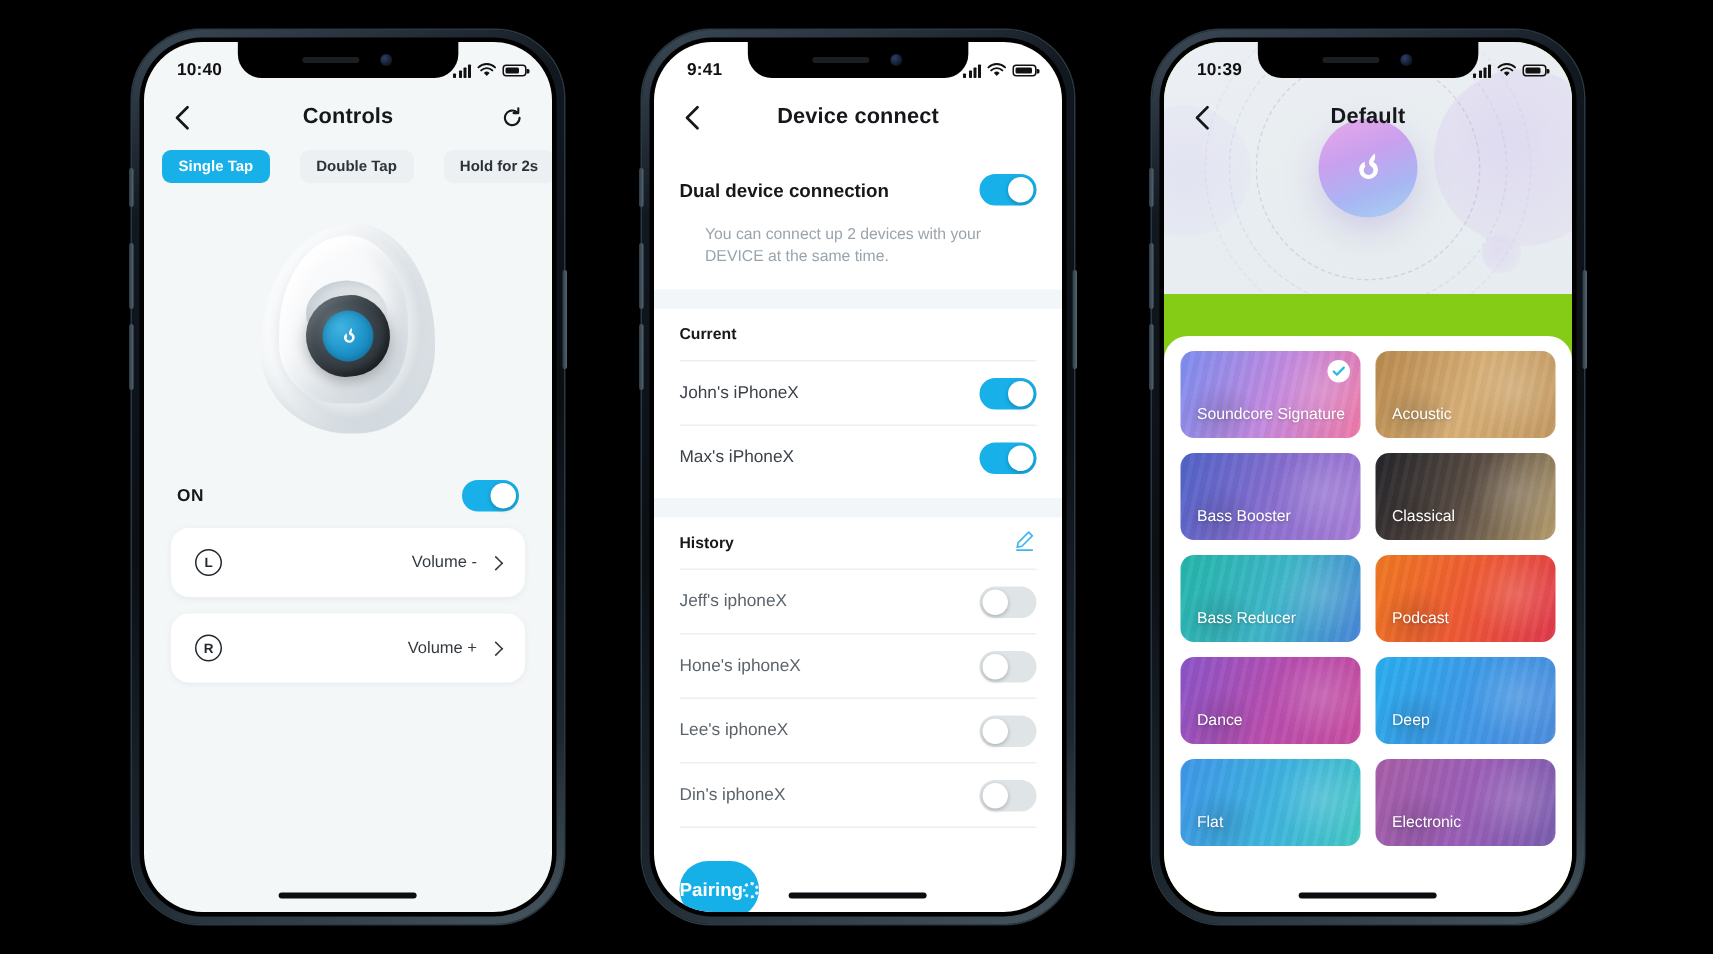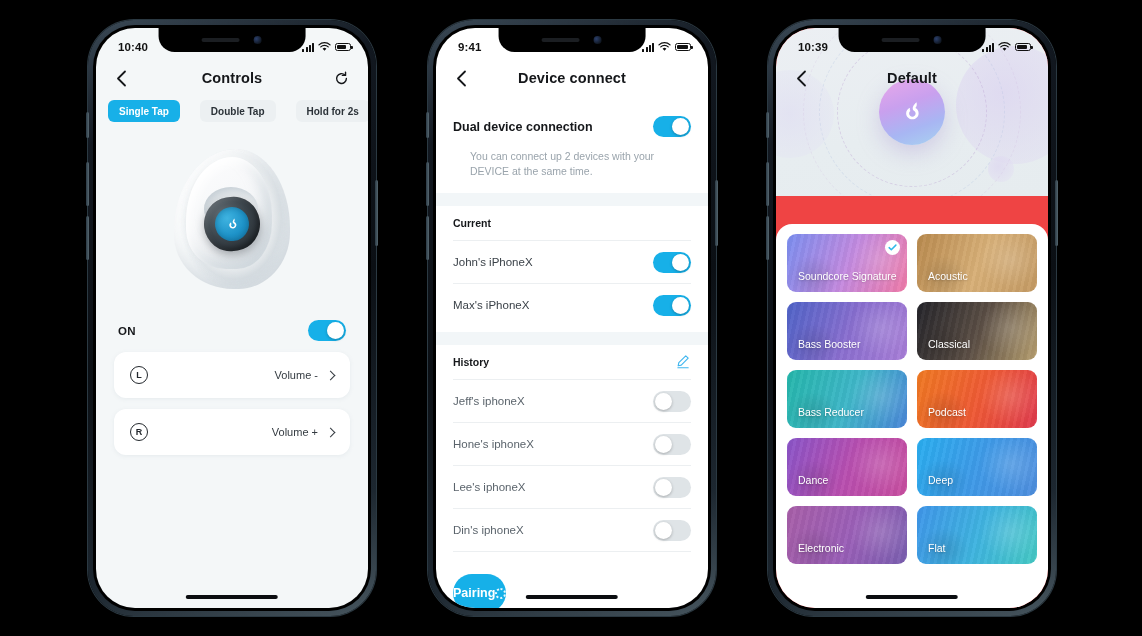--- a/index.html
+++ b/index.html
@@ -150,21 +150,21 @@
     padding: 0 17px; height: 42px; }
   .dev-name { font-size: 11.5px; color: #3b4249; }
   .dev-name.dim { color: #5b646c; }
   .pair-btn { margin: 22px 17px 0; height: 38px; border-radius: 19px; background: #16b0e8;
     color: #fff; font-size: 12.5px; font-weight: bold;
     display: flex; align-items: center; justify-content: center; gap: 0; border: none; }
   .spinner { width: 11px; height: 11px; border-radius: 50%;
     border: 2px dotted rgba(255,255,255,.9); }
 
   
-  #phone3 .screen { background: #ef4444; }
+  #phone3 .screen { background: #84cc16; }
   .eq-hero { position: relative; height: 168px; overflow: hidden;
     background: linear-gradient(170deg,#eceff3 0%,#e7edf0 60%,#e6ecef 100%); }
   .hero-blob { position: absolute; border-radius: 50%; }
   .b1 { width: 118px; height: 118px; right: -26px; top: 18px;
     background: radial-gradient(circle at 40% 40%, rgba(220,212,240,.75), rgba(225,220,242,.25)); }
   .b2 { width: 88px; height: 88px; left: -30px; top: 42px;
     background: radial-gradient(circle at 50% 50%, rgba(224,222,242,.7), rgba(230,232,244,.2)); }
   .b3 { width: 26px; height: 26px; right: 34px; bottom: 14px;
     background: radial-gradient(circle at 40% 40%, rgba(222,216,240,.8), rgba(230,228,244,.3)); }
   .ring { position: absolute; left: 50%; top: 50%; transform: translate(-50%,-50%);
@@ -508,27 +508,27 @@
                 <div class="lbl">Podcast</div>
               </div>
               <div class="eq-card" style="background: linear-gradient(115deg, rgb(138, 85, 201) 0%, rgb(185, 79, 176) 52%, rgb(201, 79, 160) 100%);">
                 <div class="eq-tex" style="background: radial-gradient(38% 70% at 78% 45%, rgba(255, 255, 255, 0.3), rgba(255, 255, 255, 0) 70%), radial-gradient(30% 55% at 22% 75%, rgba(0, 0, 0, 0.22), rgba(0, 0, 0, 0) 70%), repeating-linear-gradient(102deg, rgba(255, 255, 255, 0.07) 0px, rgba(255, 255, 255, 0.07) 3px, rgba(0, 0, 0, 0.05) 3px, rgba(0, 0, 0, 0.05) 7px);"></div>
                 <div class="lbl">Dance</div>
               </div>
               <div class="eq-card" style="background: linear-gradient(115deg, rgb(42, 174, 240) 0%, rgb(63, 154, 232) 52%, rgb(79, 142, 222) 100%);">
                 <div class="eq-tex" style="background: radial-gradient(38% 70% at 78% 45%, rgba(255, 255, 255, 0.3), rgba(255, 255, 255, 0) 70%), radial-gradient(30% 55% at 22% 75%, rgba(0, 0, 0, 0.22), rgba(0, 0, 0, 0) 70%), repeating-linear-gradient(102deg, rgba(255, 255, 255, 0.07) 0px, rgba(255, 255, 255, 0.07) 3px, rgba(0, 0, 0, 0.05) 3px, rgba(0, 0, 0, 0.05) 7px);"></div>
                 <div class="lbl">Deep</div>
               </div>
+              <div class="eq-card" style="background: linear-gradient(115deg, rgb(63, 150, 234) 0%, rgb(63, 180, 224) 52%, rgb(69, 201, 196) 100%);">
+                <div class="eq-tex" style="background: radial-gradient(38% 70% at 78% 45%, rgba(255, 255, 255, 0.3), rgba(255, 255, 255, 0) 70%), radial-gradient(30% 55% at 22% 75%, rgba(0, 0, 0, 0.22), rgba(0, 0, 0, 0) 70%), repeating-linear-gradient(102deg, rgba(255, 255, 255, 0.07) 0px, rgba(255, 255, 255, 0.07) 3px, rgba(0, 0, 0, 0.05) 3px, rgba(0, 0, 0, 0.05) 7px);"></div>
+                <div class="lbl">Flat</div>
+              </div>
               <div class="eq-card" style="background: linear-gradient(115deg, rgb(168, 95, 168) 0%, rgb(155, 95, 184) 52%, rgb(122, 95, 176) 100%);">
                 <div class="eq-tex" style="background: radial-gradient(38% 70% at 78% 45%, rgba(255, 255, 255, 0.3), rgba(255, 255, 255, 0) 70%), radial-gradient(30% 55% at 22% 75%, rgba(0, 0, 0, 0.22), rgba(0, 0, 0, 0) 70%), repeating-linear-gradient(102deg, rgba(255, 255, 255, 0.07) 0px, rgba(255, 255, 255, 0.07) 3px, rgba(0, 0, 0, 0.05) 3px, rgba(0, 0, 0, 0.05) 7px);"></div>
                 <div class="lbl">Electronic</div>
-              </div>
-              <div class="eq-card" style="background: linear-gradient(115deg, rgb(63, 150, 234) 0%, rgb(63, 180, 224) 52%, rgb(69, 201, 196) 100%);">
-                <div class="eq-tex" style="background: radial-gradient(38% 70% at 78% 45%, rgba(255, 255, 255, 0.3), rgba(255, 255, 255, 0) 70%), radial-gradient(30% 55% at 22% 75%, rgba(0, 0, 0, 0.22), rgba(0, 0, 0, 0) 70%), repeating-linear-gradient(102deg, rgba(255, 255, 255, 0.07) 0px, rgba(255, 255, 255, 0.07) 3px, rgba(0, 0, 0, 0.05) 3px, rgba(0, 0, 0, 0.05) 7px);"></div>
-                <div class="lbl">Flat</div>
               </div>
             </div>
         </div>
 
         <div class="home-ind"></div>
       </div>
     </div>
   </div>
 
 </div>

